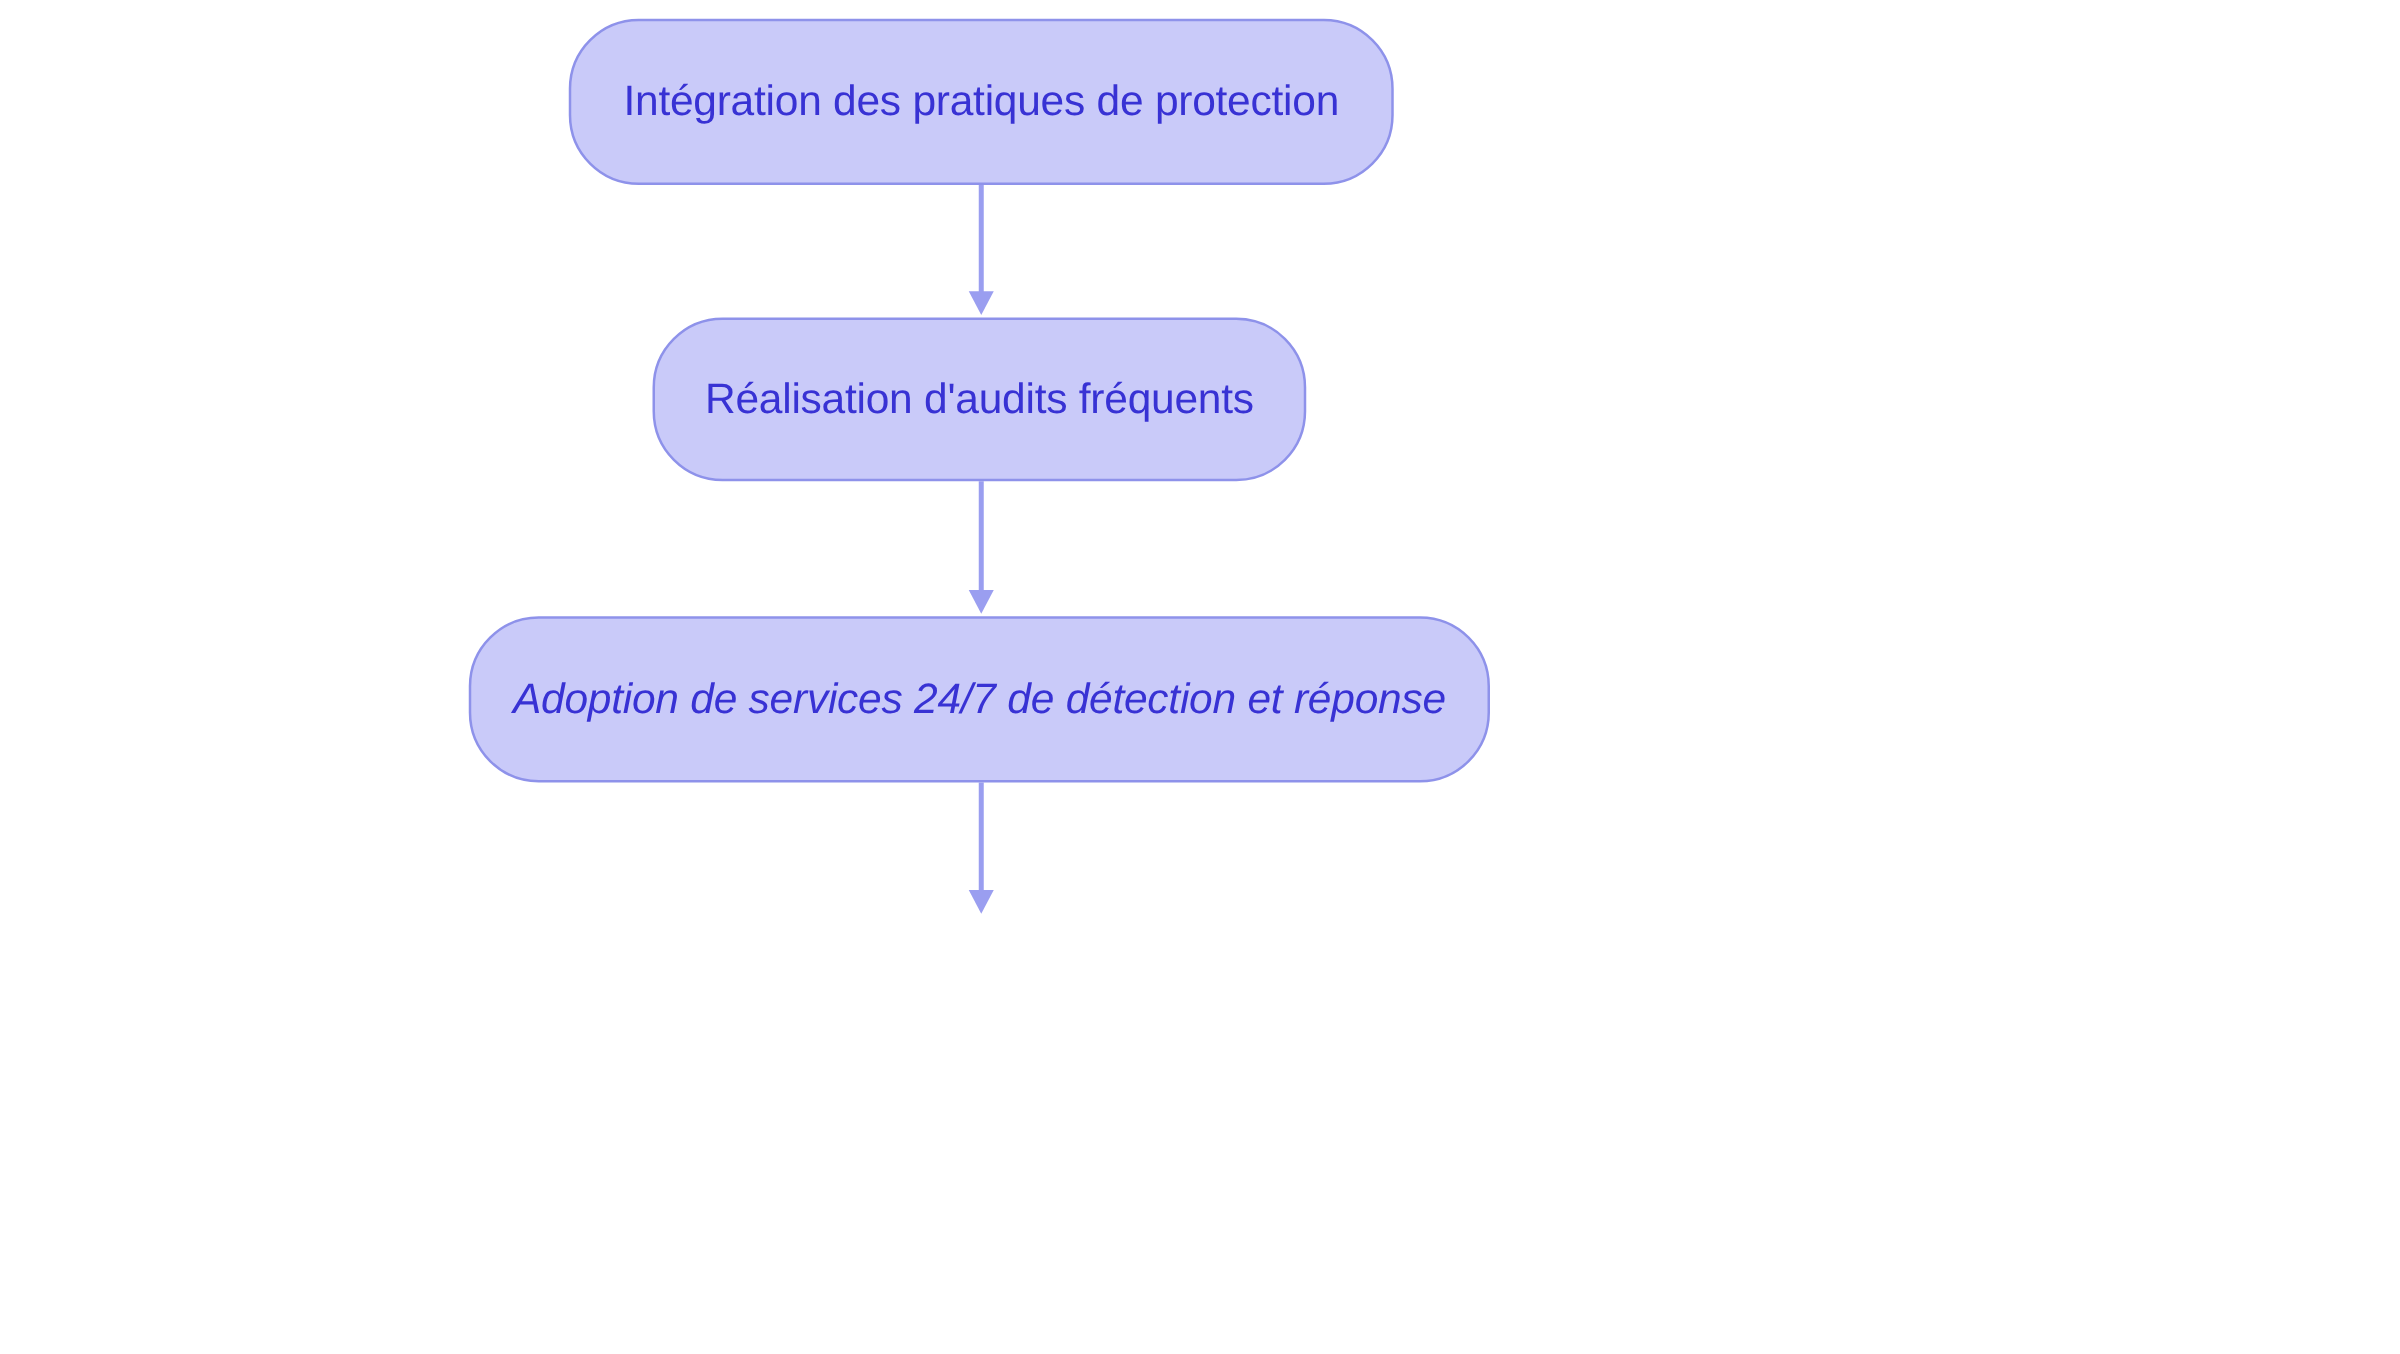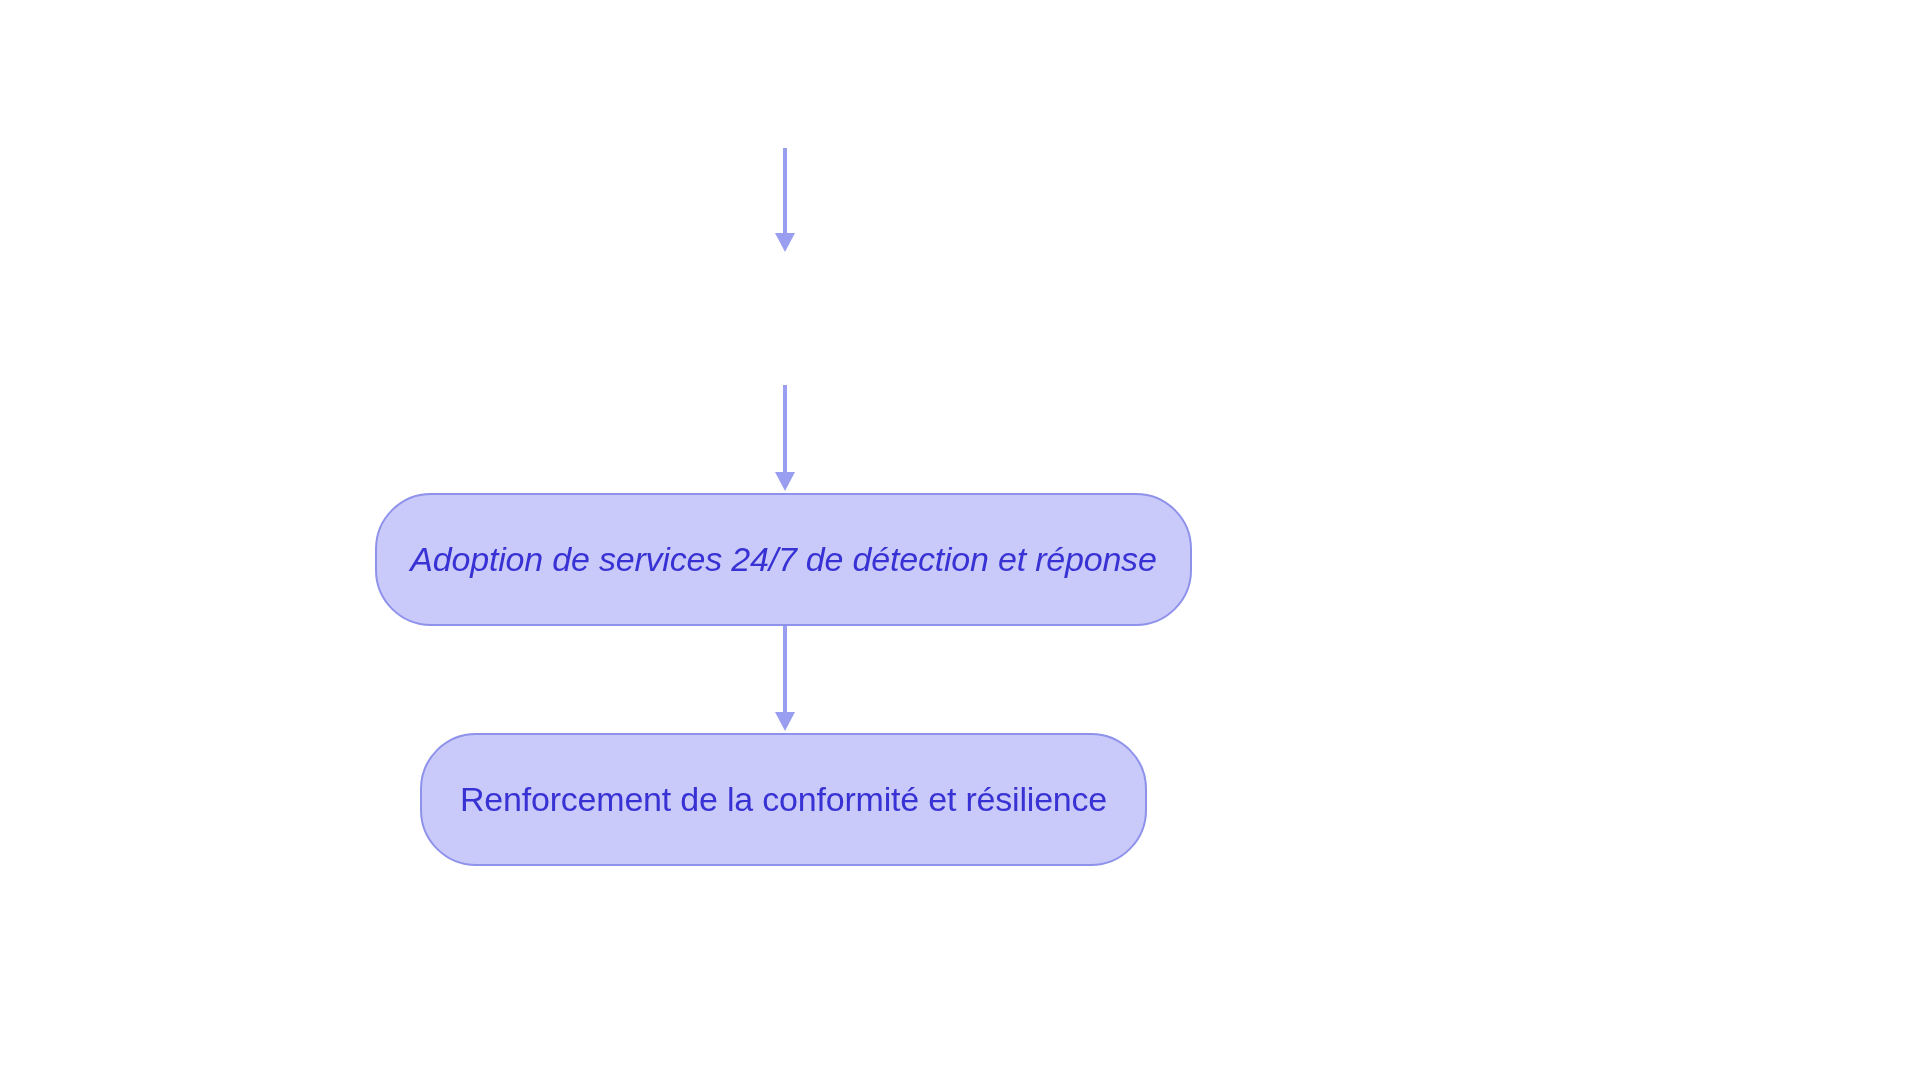--- a/index.html
+++ b/index.html
@@ -86,23 +86,26 @@
       <line class="edge-line" x1="785" y1="385" x2="785" y2="475"></line>
       <polygon class="edge-head" points="775,472 795,472 785,491"></polygon>
     </g>
 
     <g>
       <line class="edge-line" x1="785" y1="626" x2="785" y2="715"></line>
       <polygon class="edge-head" points="775,712 795,712 785,731"></polygon>
     </g>
   </svg>
 
+  <div class="flow-node" id="node-1">
+    <span class="node-label">Intégration des pratiques de protection</span>
+  </div>
 
+  <div class="flow-node" id="node-2">
+    <span class="node-label">Réalisation d'audits fréquents</span>
+  </div>
 
   <div class="flow-node" id="node-3">
     <span class="node-label">Adoption de services 24/7 de détection et réponse</span>
   </div>
 
-  <div class="flow-node" id="node-4">
-    <span class="node-label">Renforcement de la conformité et résilience</span>
-  </div>
 
 </div>
 
 </body></html>

